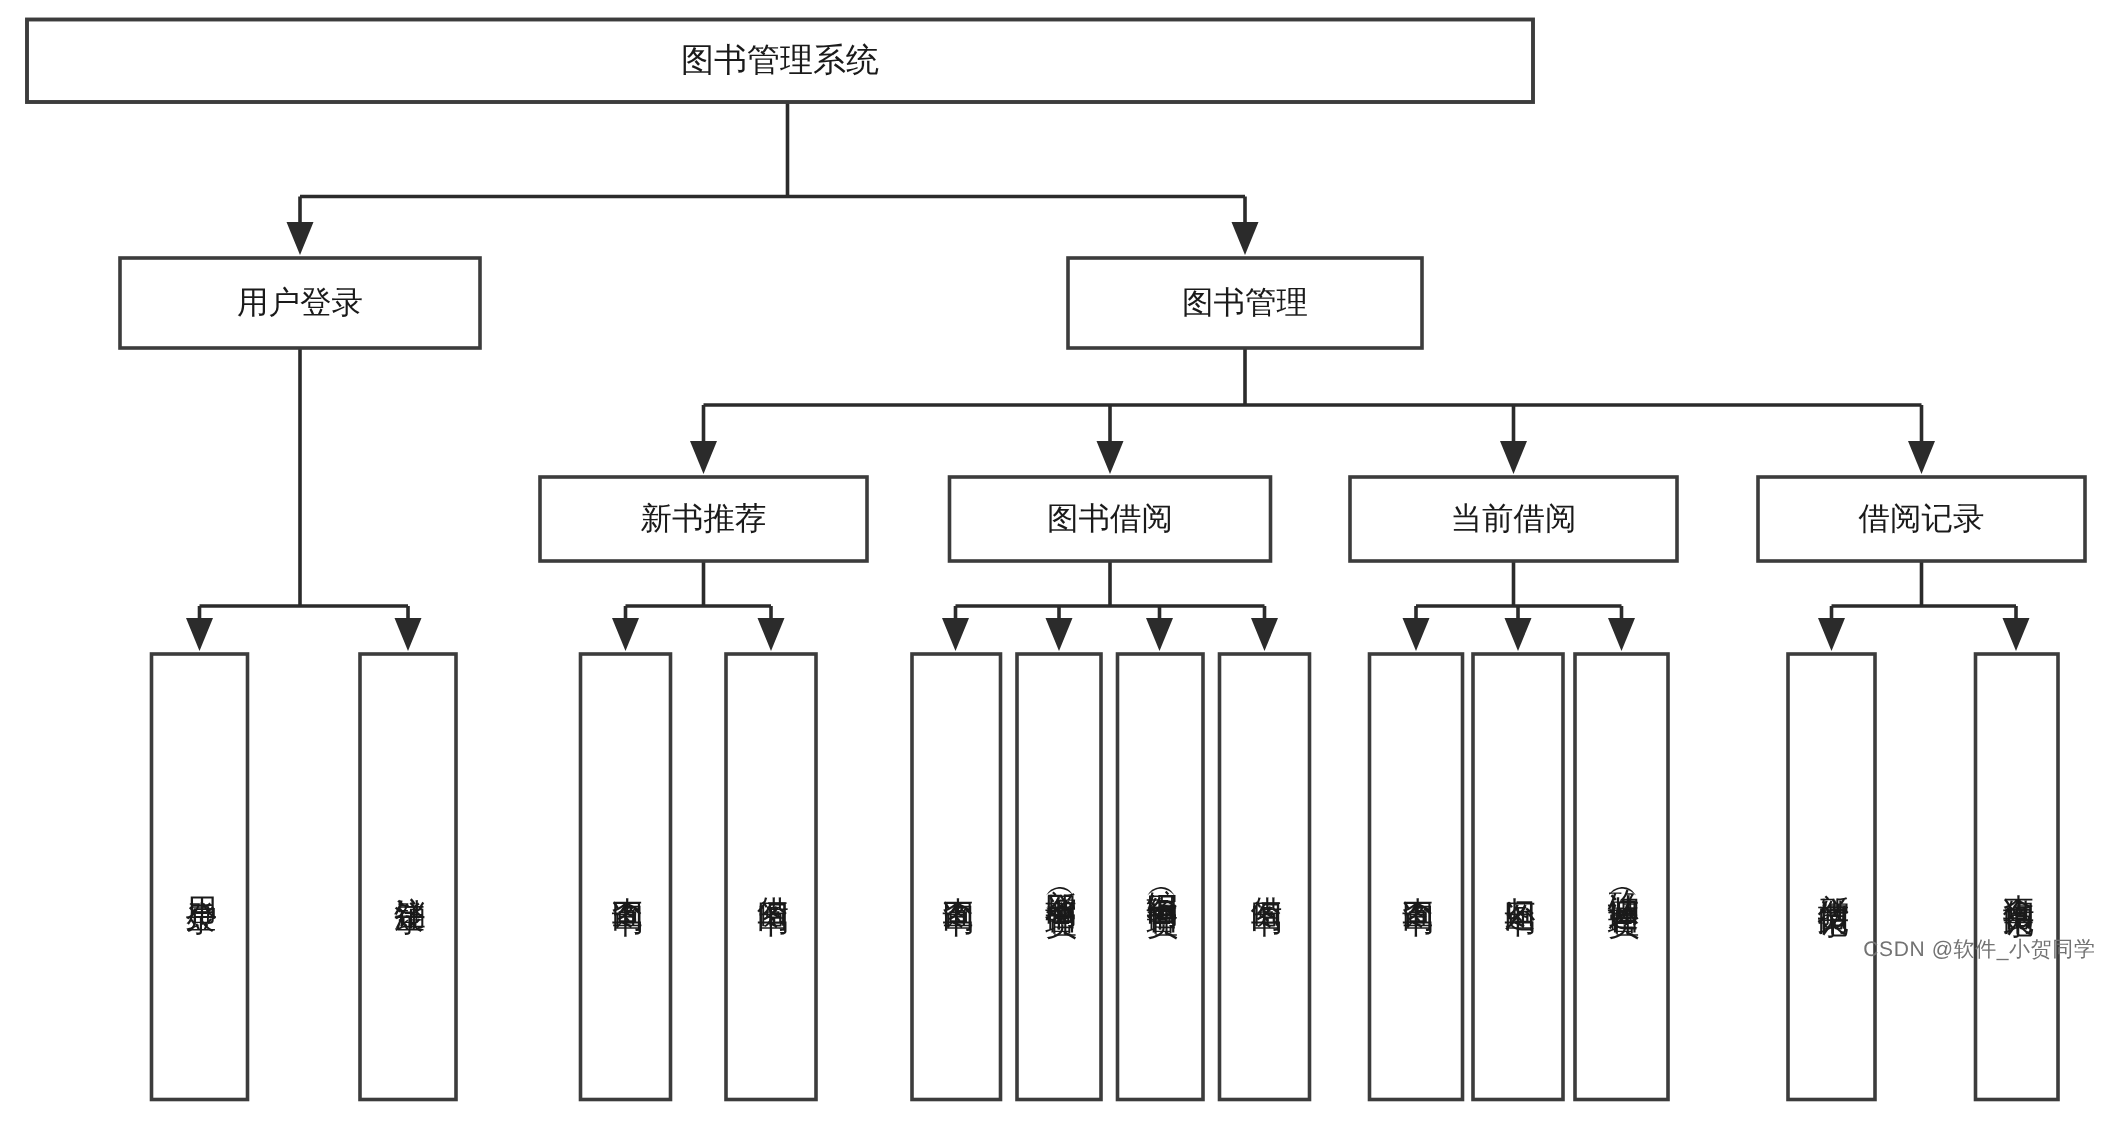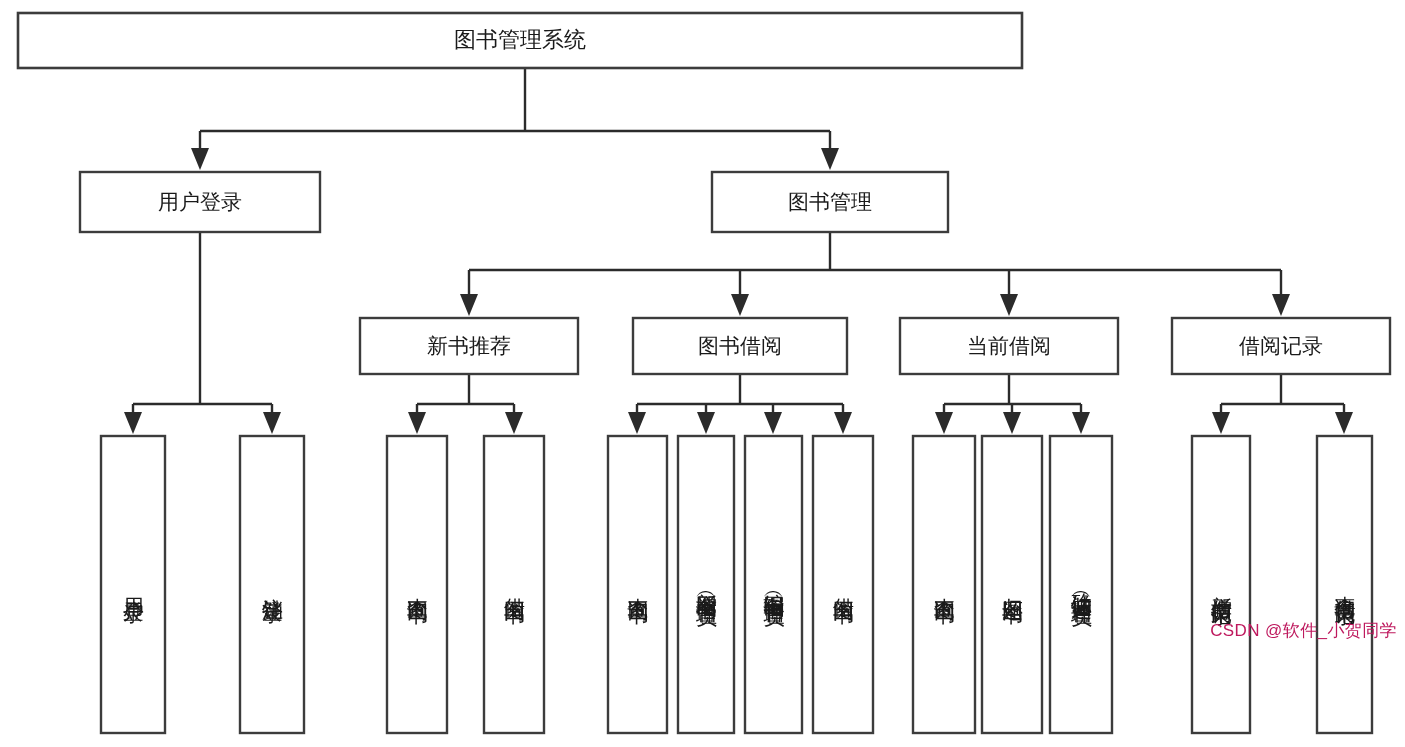--- a/index.html
+++ b/index.html
@@ -72,22 +72,22 @@
     line-height: 1.18;
     letter-spacing: 2px;
     color: #1a1a1a;
     white-space: nowrap;
   }
   .watermark {
     position: absolute;
     right: 8px;
     bottom: 4px;
     font-family: "Liberation Sans", "DejaVu Sans", sans-serif;
-    font-size: 17px;
-    color: #be185d;
+    font-size: 14px;
+    color: #737373;
     white-space: nowrap;
     letter-spacing: 0.4px;
   }
 </style>
 </head>
 <body>
 
 <div id="diagram-root">
 
   <svg class="diagram-canvas" id="svg-layer" viewBox="0 0 1405 747" xmlns="http://www.w3.org/2000/svg">

